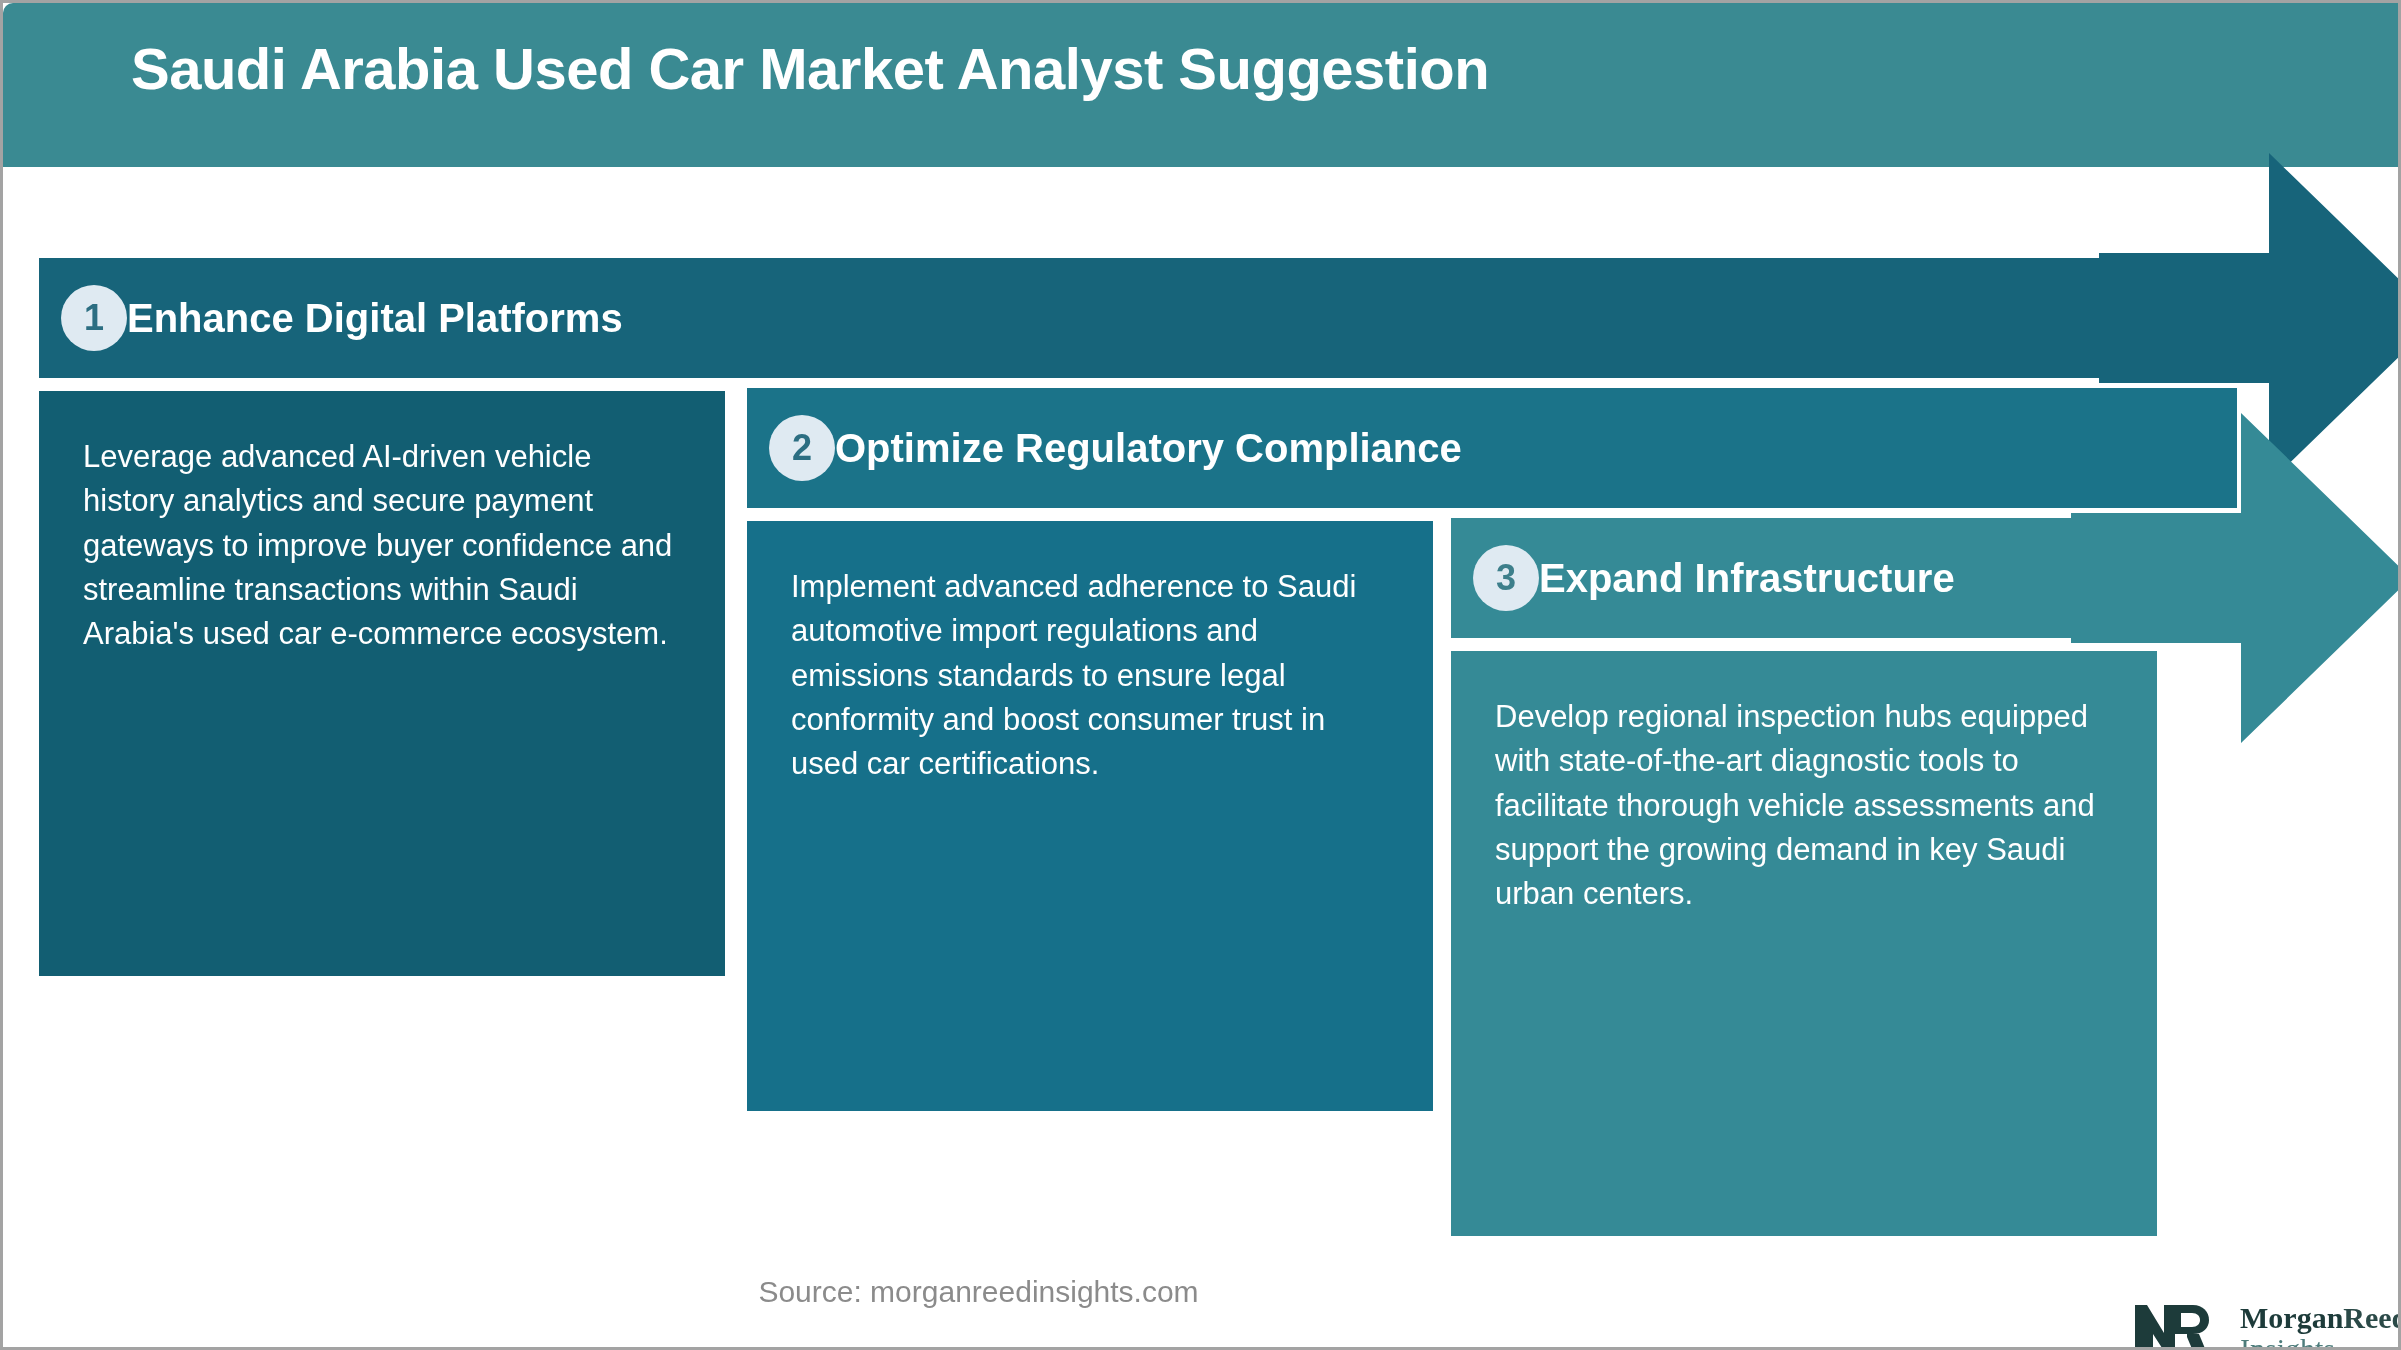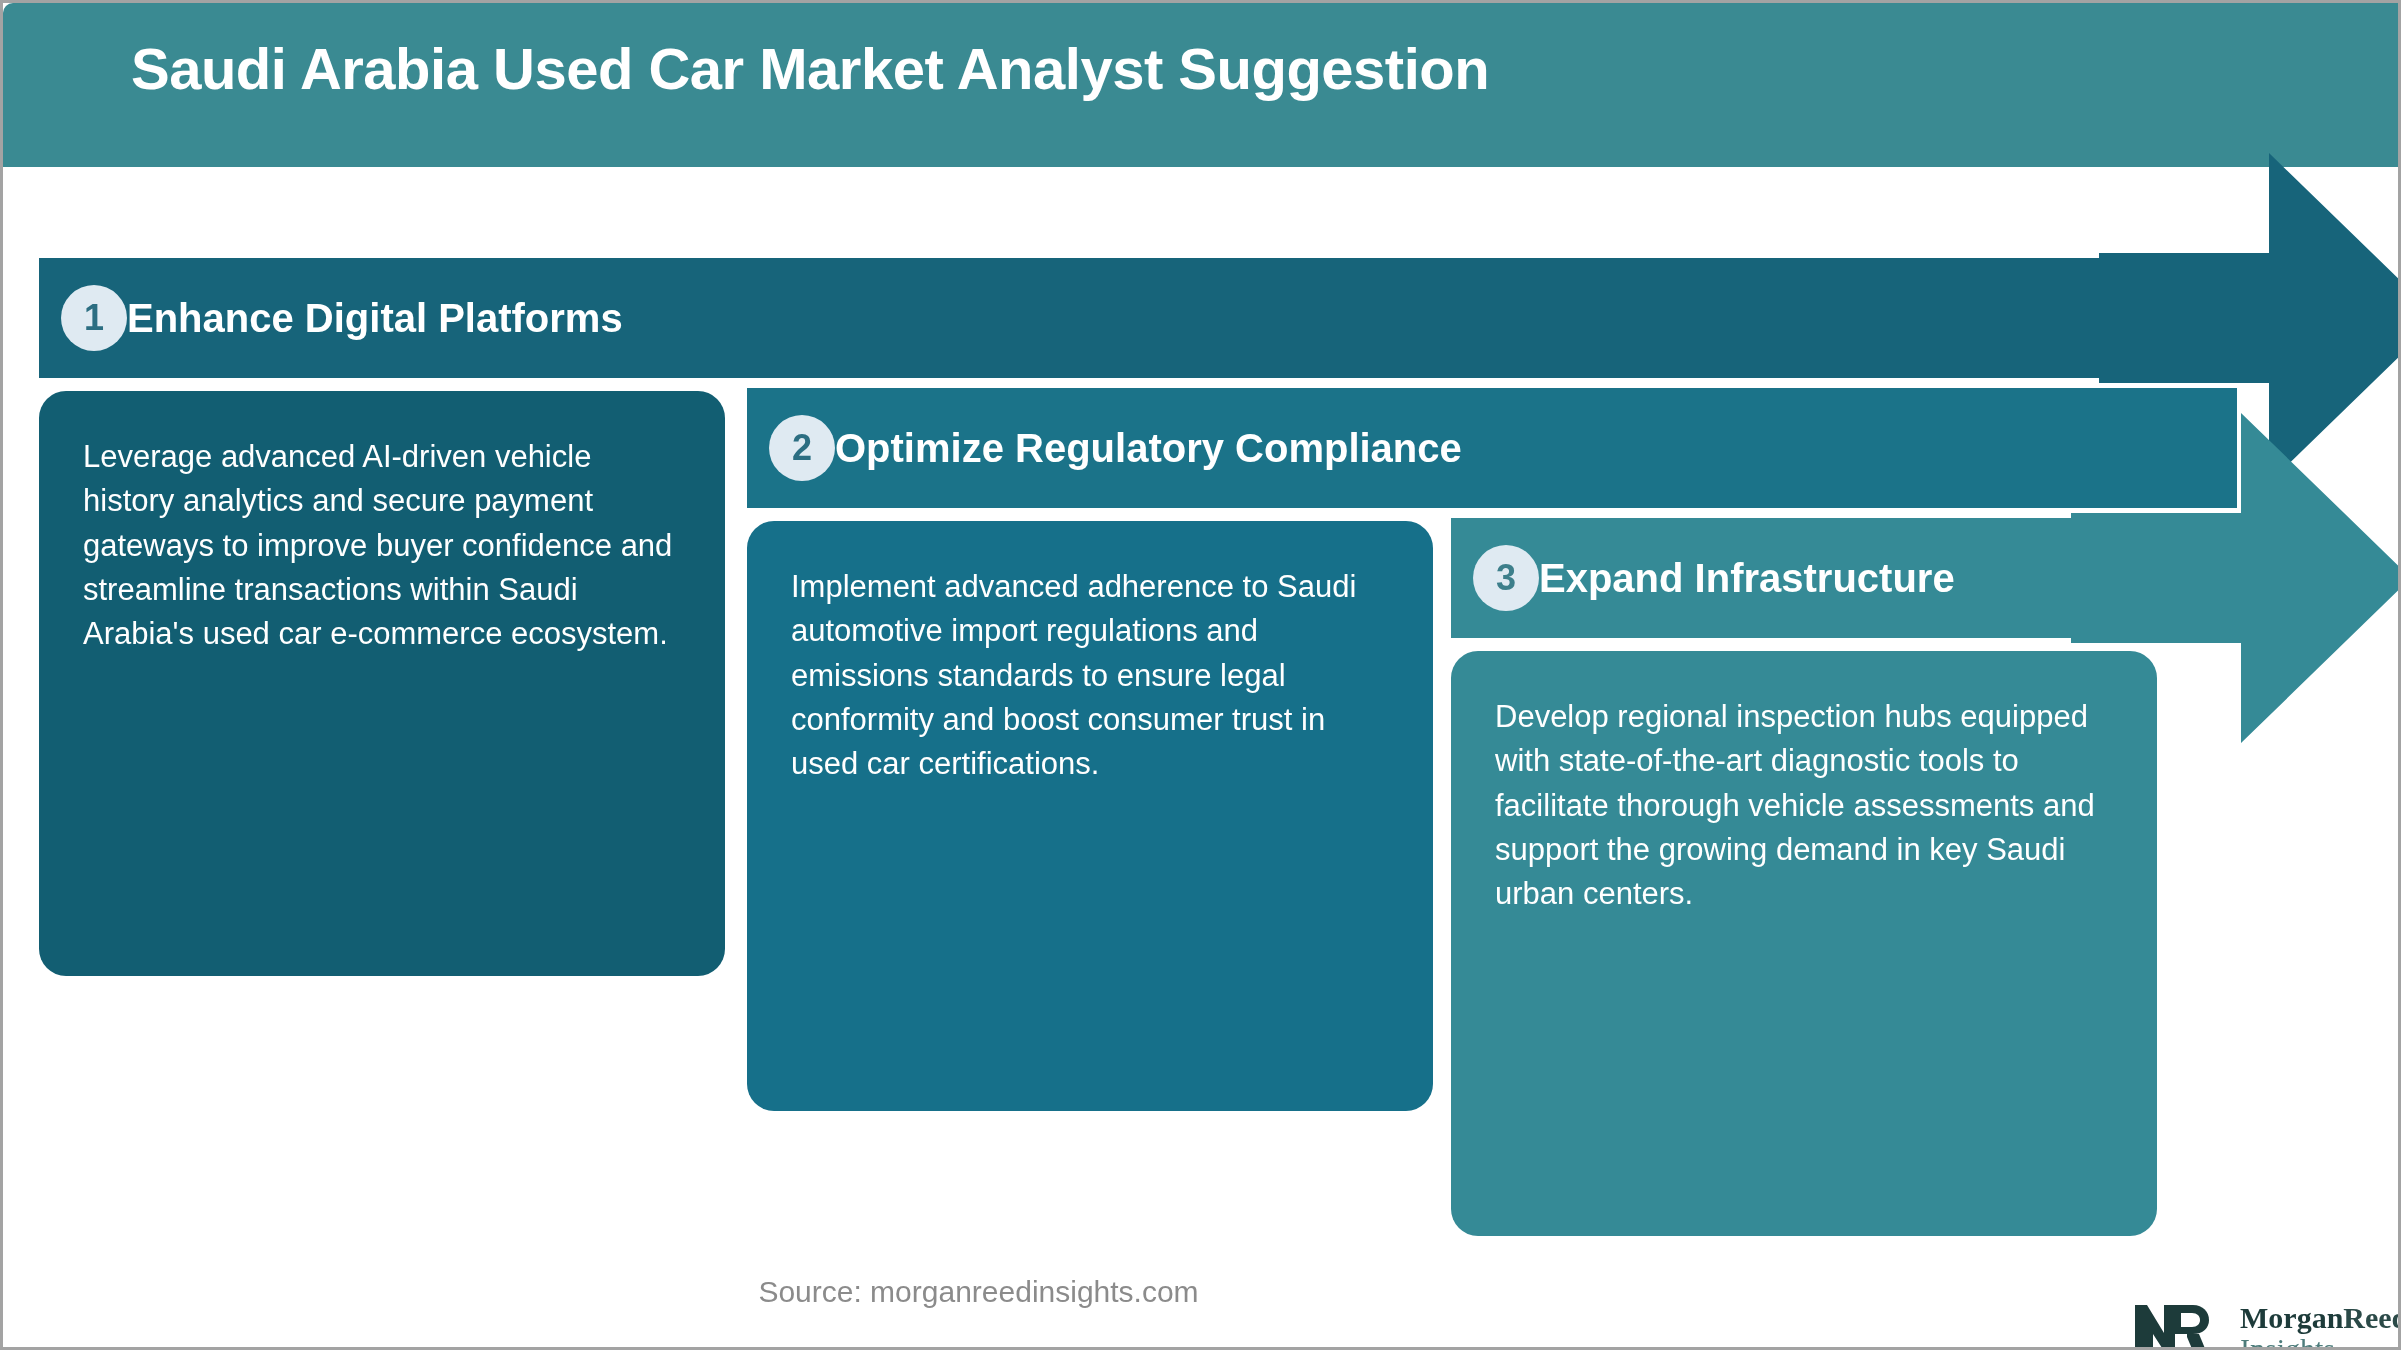--- a/index.html
+++ b/index.html
@@ -80,21 +80,20 @@
     font-weight: bold;
     color: #ffffff;
     white-space: nowrap;
   }
 
   
   .content-panel {
     position: absolute;
     box-sizing: border-box;
     padding: 44px 40px 14px 44px;
-    border-radius: 27px;
   }
   .panel-text {
     font-size: 31px;
     line-height: 1.43;
     color: #ffffff;
   }
 
   
   #source-note {
     position: absolute;

